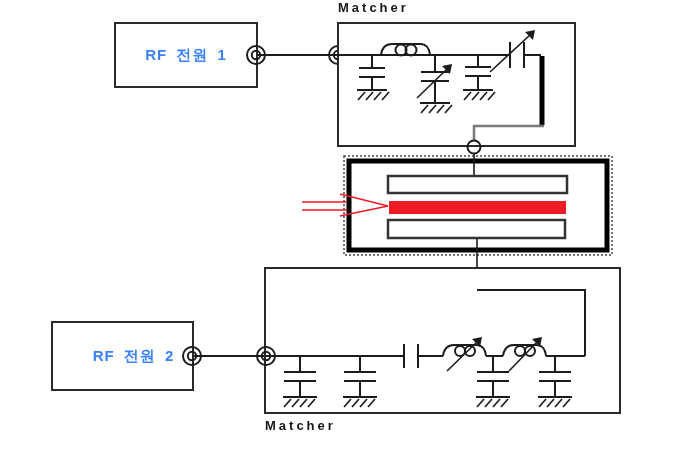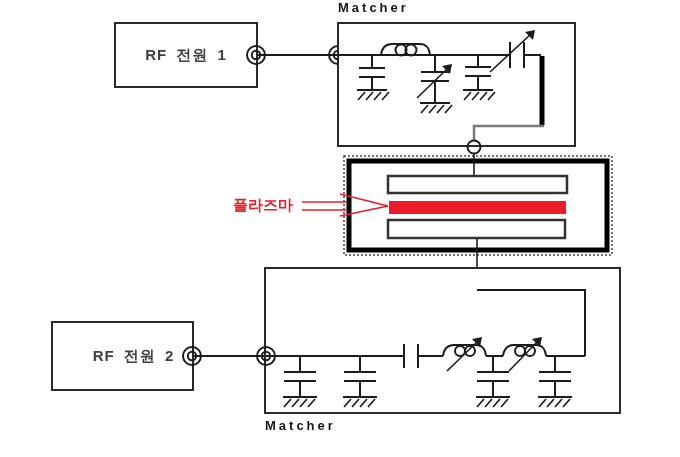--- a/index.html
+++ b/index.html
@@ -28,21 +28,21 @@
     font-size:13px;
     letter-spacing:3px;
     color:#161616;
   }
   .lbl-box{
     display:flex;align-items:center;justify-content:center;
     font-size:15px;
     font-weight:600;
     letter-spacing:1px;
     word-spacing:4px;
-    color:#404040;
+    color:#3b82f6;
   }
   .lbl-plasma{
     width:78px;
     text-align:center;
     font-size:15px;
     font-weight:bold;
     color:var(--plasma-red,#ed1c24);
   }
   
   .w{stroke:var(--line,#1c1c1c);stroke-width:2;fill:none;}
@@ -267,19 +267,18 @@
     <g>
       <circle cx="266" cy="356" r="9" fill="#fff" class="w"></circle>
       <circle cx="266" cy="356" r="4.2" fill="#fff" class="w"></circle>
     </g>
   </svg>
 
   <div class="lbl lbl-matcher" style="left:338px;top:0px;">Matcher</div>
 
   <div class="lbl lbl-box" style="left:115px;top:23px;width:142px;height:64px;">RF 전원 1</div>
 
-  <div class="lbl lbl-plasma" style="left:224px;top:196px;">플라즈마</div>
 
   <div class="lbl lbl-box" style="left:52px;top:322px;width:163px;height:68px;">RF 전원 2</div>
 
   <div class="lbl lbl-matcher" style="left:265px;top:418px;width:355px;">Matcher</div>
 
 </div>
 
 </body></html>

